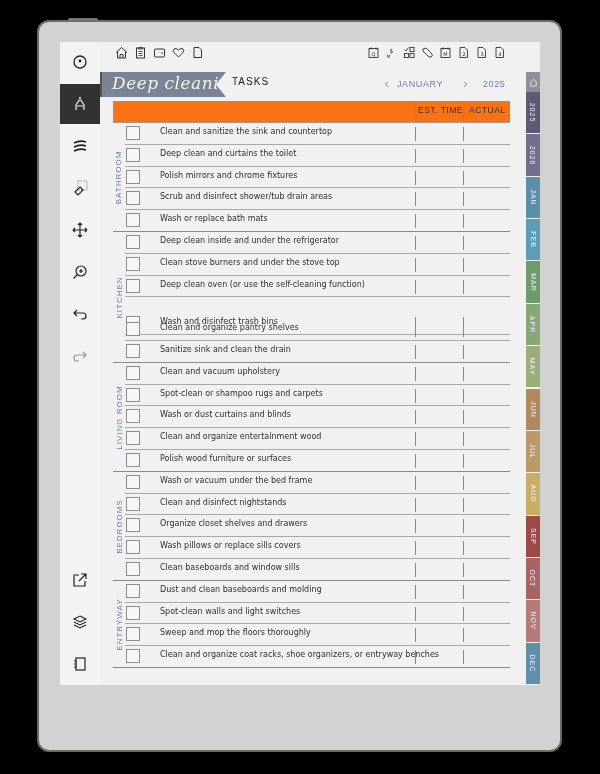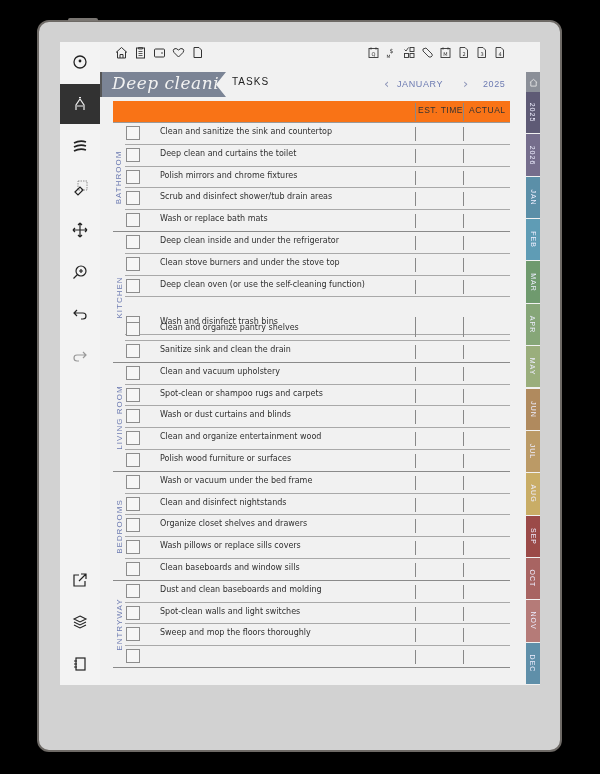--- a/index.html
+++ b/index.html
@@ -351,20 +351,21 @@
         <div class="cell-sep" style="left: 338px;"></div>
       </div>
       <div class="row" style="top: 501.4px;">
         <div class="cb"></div>
         <div class="task">Sweep and mop the floors thoroughly</div>
         <div class="cell-sep" style="left: 290px;"></div>
         <div class="cell-sep" style="left: 338px;"></div>
       </div>
       <div class="row sec-end" style="top: 523.2px;">
         <div class="cb"></div>
+        <div class="task">Clean and organize coat racks, shoe organizers, or entryway benches</div>
         <div class="cell-sep" style="left: 302px;"></div>
         <div class="cell-sep" style="left: 350px;"></div>
       </div>
     </div>
 
   <div class="tabs" id="tabs">
     <div class="tab tab-home" style="top:0;height:20px">
       <svg viewBox="0 0 10 10" width="9" height="9">
           <path d="M1 5 L5 1.5 L9 5 M2 4.5 V9 H8 V4.5" fill="none" stroke="#eee" stroke-width="0.9"></path>
         </svg>

